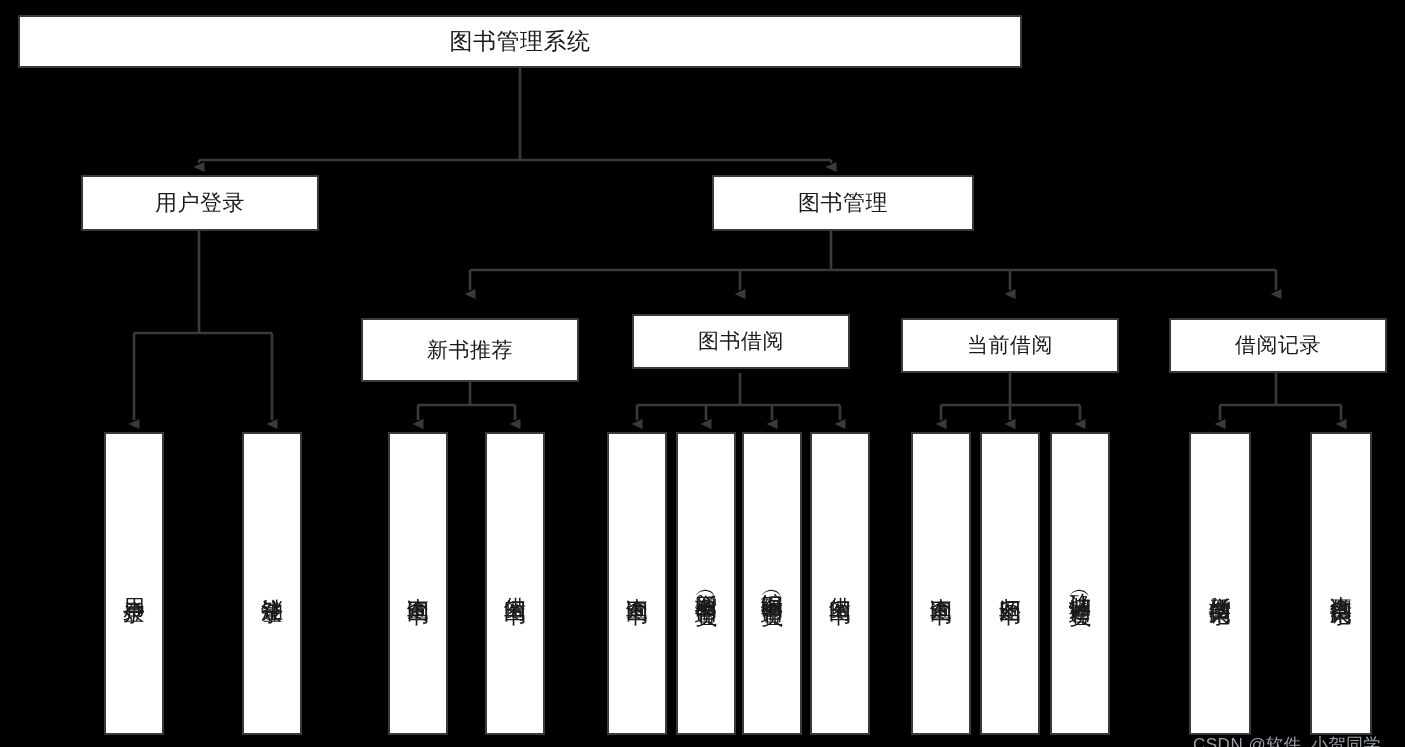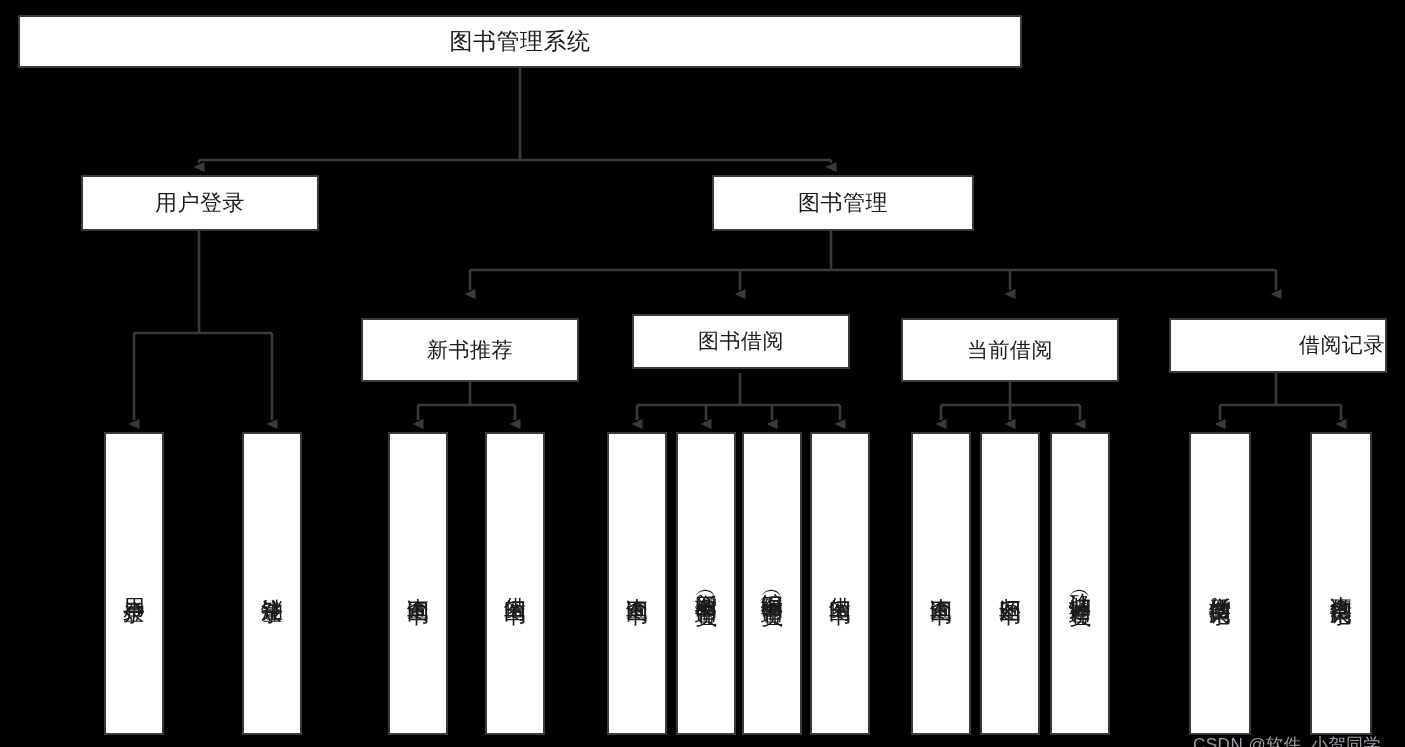--- a/index.html
+++ b/index.html
@@ -131,24 +131,24 @@
   <div class="node lvl1" style="left:712px; top:175px; width:262px; height:56px;">
     <span class="node-label">图书管理</span>
   </div>
 
   <div class="node lvl2" style="left:361px; top:318px; width:218px; height:64px;">
     <span class="node-label">新书推荐</span>
   </div>
   <div class="node lvl2" style="left:632px; top:314px; width:218px; height:55px;">
     <span class="node-label">图书借阅</span>
   </div>
-  <div class="node lvl2" style="left:901px; top:318px; width:218px; height:64px;">
+  <div class="node lvl2" style="left:901px; top:318px; width:218px; height:55px;">
     <span class="node-label">当前借阅</span>
   </div>
-  <div class="node lvl2" style="left:1169px; top:318px; width:218px; height:55px;justify-content:flex-end;">
+  <div class="node lvl2" style="left:1169px; top:318px; width:218px; height:55px;">
     <span class="node-label">借阅记录</span>
   </div>
 
   <div class="node leaf" style="left:104px; top:432px; width:60px; height:303px;">
     <span class="node-label">用户登录</span>
   </div>
   <div class="node leaf" style="left:242px; top:432px; width:60px; height:303px;">
     <span class="node-label">注销登录</span>
   </div>
 

